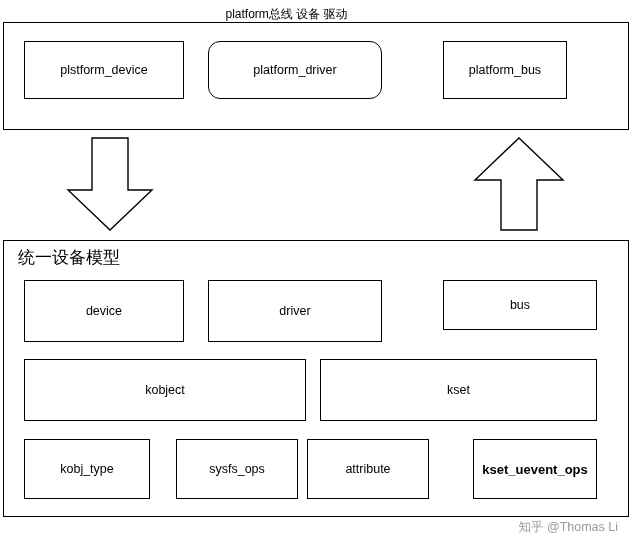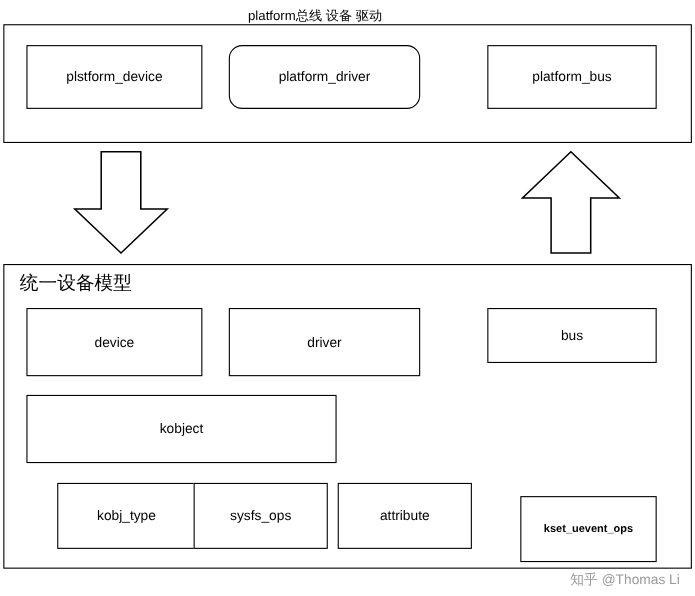--- a/index.html
+++ b/index.html
@@ -66,40 +66,39 @@
     box-sizing: border-box;
     display: flex;
     align-items: center;
     justify-content: center;
     font-size: 12.5px;
     color: #000000;
     text-align: center;
   }
   .box.bold {
     font-weight: bold;
-    font-size: 10px;
-    margin-top: 12px;
+    font-size: 13px;
   }
 
   
   #box-plstform-device { left: 24px;  top: 41px;  width: 160px; height: 58px; }
   #box-platform-driver { left: 208px; top: 41px;  width: 174px; height: 58px; border-radius: 12px; }
-  #box-platform-bus    { left: 443px; top: 41px;  width: 154px; height: 58px; }
+  #box-platform-bus    { left: 443px; top: 41px;  width: 124px; height: 58px; }
 
   
   #box-device { left: 24px;  top: 280px; width: 160px; height: 62px; }
   #box-driver { left: 208px; top: 280px; width: 174px; height: 62px; }
   #box-bus    { left: 443px; top: 280px; width: 154px; height: 50px; }
 
   
   #box-kobject { left: 24px;  top: 359px; width: 282px; height: 62px; }
   #box-kset    { left: 320px; top: 359px; width: 277px; height: 62px; }
 
   
-  #box-kobj-type       { left: 24px;  top: 439px; width: 126px; height: 60px; margin-left: 28px; }
+  #box-kobj-type       { left: 24px;  top: 439px; width: 126px; height: 60px; }
   #box-sysfs-ops       { left: 176px; top: 439px; width: 122px; height: 60px; }
   #box-attribute       { left: 307px; top: 439px; width: 122px; height: 60px; }
   #box-kset-uevent-ops { left: 473px; top: 439px; width: 124px; height: 60px; }
 
   
   .arrow {
     position: absolute;
   }
   #arrow-down { left: 66px;  top: 136px; }
   #arrow-up   { left: 473px; top: 136px; }
@@ -145,20 +144,21 @@
   </div>
 
   <div class="panel" id="bottom-panel"></div>
   <div class="panel-title" id="bottom-title">统一设备模型</div>
 
   <div class="box" id="box-driver">driver</div>
   <div class="box" id="box-device">device</div>
   <div class="box" id="box-bus">bus</div>
 
   <div class="box" id="box-kobject">kobject</div>
+  <div class="box" id="box-kset">kset</div>
 
   <div class="box" id="box-kobj-type">kobj_type</div>
   <div class="box" id="box-sysfs-ops">sysfs_ops</div>
   <div class="box" id="box-attribute">attribute</div>
   <div class="box bold" id="box-kset-uevent-ops">kset_uevent_ops</div>
 
   <div class="watermark">
     <span class="wm-logo">知乎 @Thomas Li</span>
   </div>
 

